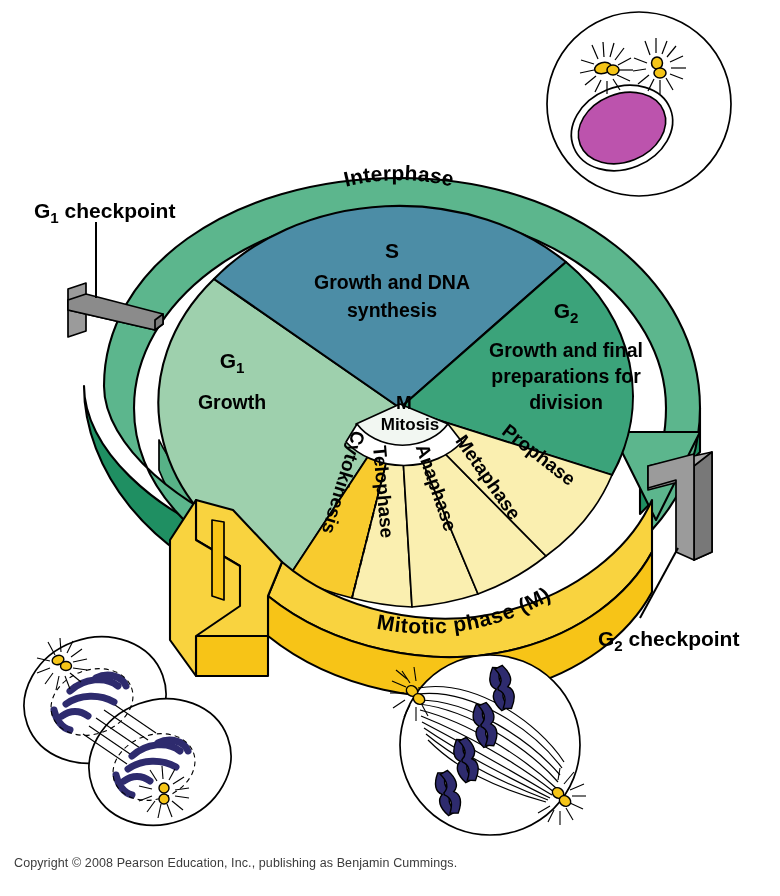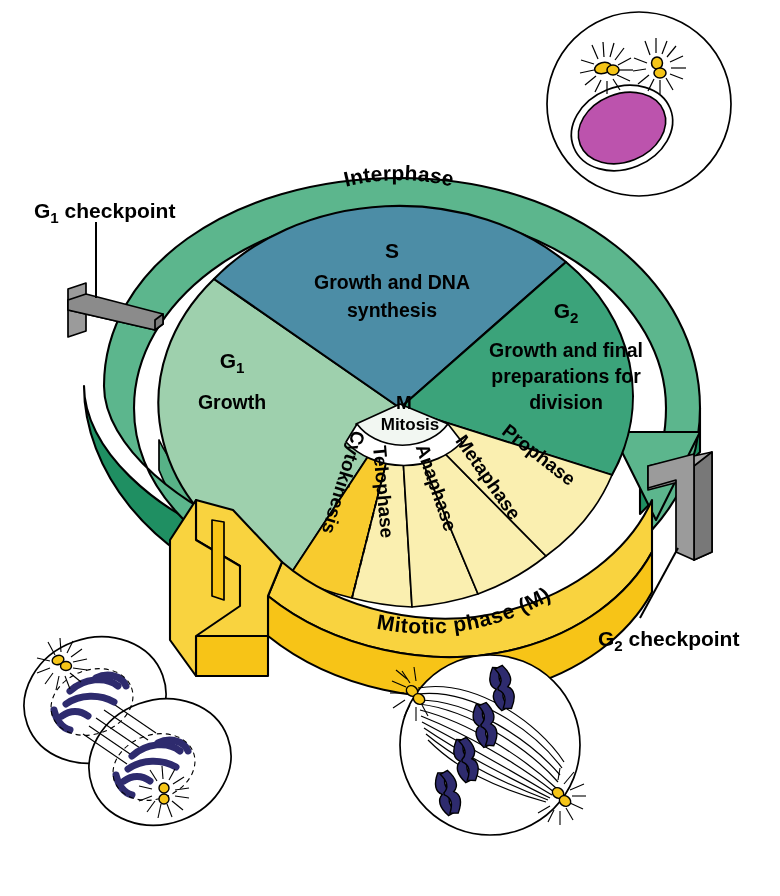--- a/index.html
+++ b/index.html
@@ -444,14 +444,15 @@
         <path d="M -5 -22 C -12 -12, -12 -4, -6 0 C -12 4, -12 12, -5 22
                  L 3 20 C -2 12, -2 5, 4 1 L 4 -1 C -2 -5, -2 -12, 3 -20 Z"></path>
         <path d="M 5 -22 C 12 -12, 12 -4, 6 0 C 12 4, 12 12, 5 22
                  L -3 20 C 2 12, 2 5, -4 1 L -4 -1 C 2 -5, 2 -12, -3 -20 Z"></path>
       </g>
     </g>
   </g>
 
 </svg>
 
+<div class="copyright">Copyright © 2008 Pearson Education, Inc., publishing as Benjamin Cummings.</div>
 
 </div>
 
 </body></html>

